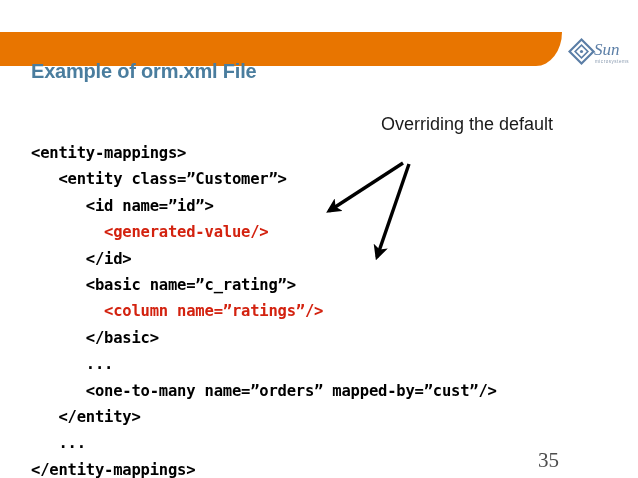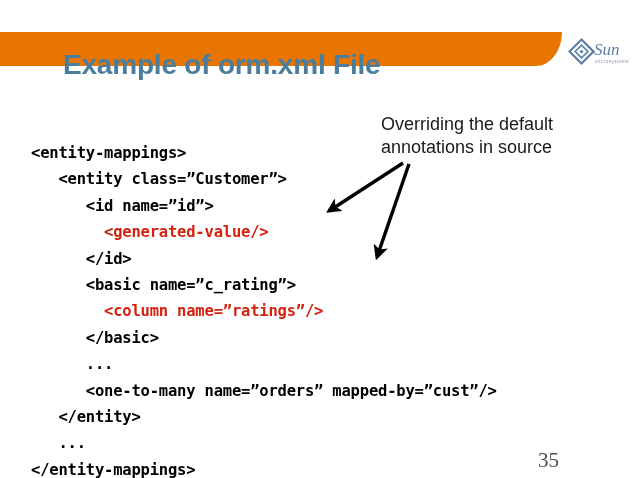--- a/index.html
+++ b/index.html
@@ -39,27 +39,26 @@
     left: 568px;
     width: 66px;
     height: 32px;
   }
   #brand-logo svg { display: block; }
 
   
   #page-title {
     position: absolute;
     left: 31px;
-    top: 49px;
-    font-size: 28px;
+    top: 60px;
+    font-size: 20px;
     font-weight: bold;
     color: #4a7d9e;
     letter-spacing: -0.2px;
     white-space: nowrap;
-    margin-left: 32px;
   }
 
   
   #callout-note {
     position: absolute;
     left: 381px;
     top: 113px;
     width: 230px;
     font-size: 18px;
     line-height: 23px;
@@ -118,21 +117,20 @@
       <text x="26" y="18" font-family="&quot;Liberation Serif&quot;, serif" font-size="17" font-style="italic" fill="#5b7ea6">Sun</text>
       <text x="27" y="26" font-family="&quot;Liberation Sans&quot;, sans-serif" font-size="4.6" letter-spacing="0.5" fill="#8a9bb0">microsystems</text>
     </svg>
   </div>
 </div>
 
 <div id="page-title" style="color: rgb(74, 125, 158);">Example of orm.xml File</div>
 
 <div id="callout-note">
   <span class="note-line">Overriding the default</span>
-  <span class="note-line">annotations in source</span>
 </div>
 
 <svg id="annotation-arrows" viewBox="0 0 638 478" xmlns="http://www.w3.org/2000/svg">
   <defs>
     <marker id="arrowhead" markerWidth="4.4" markerHeight="4.4" refX="3.4" refY="2.2" orient="auto" markerUnits="strokeWidth">
       <path d="M0,0 L4.4,2.2 L0,4.4 L1.1,2.2 Z" fill="#000000"></path>
     </marker>
   </defs>
   <line id="arrow-1" stroke="#000000" stroke-width="3.4" marker-end="url(#arrowhead)" x1="403" y1="163" x2="329" y2="211"></line>
   <line id="arrow-2" stroke="#000000" stroke-width="3.4" marker-end="url(#arrowhead)" x1="409" y1="164" x2="377" y2="257"></line>

